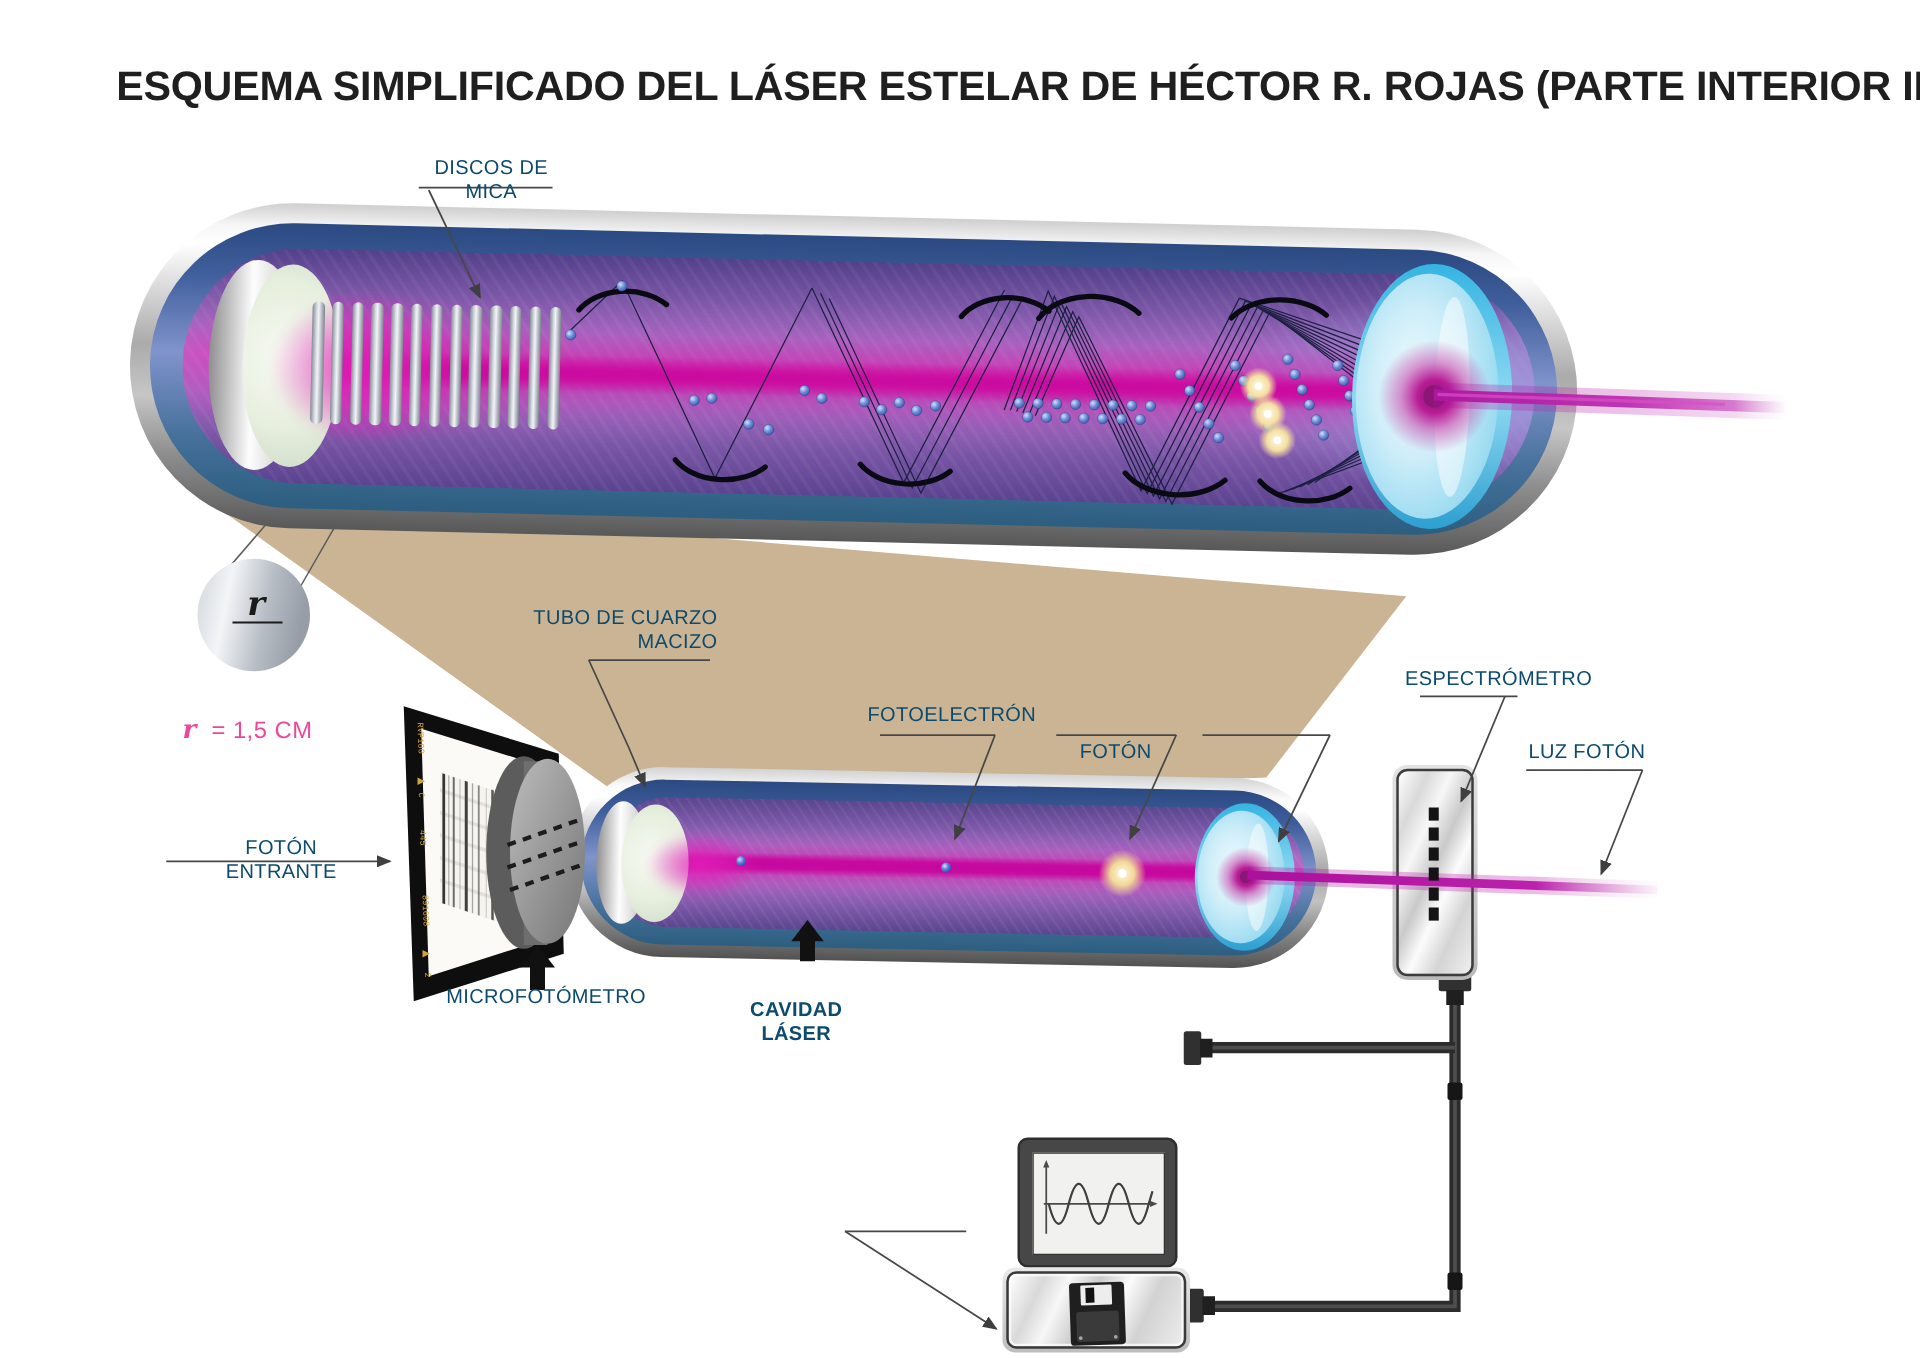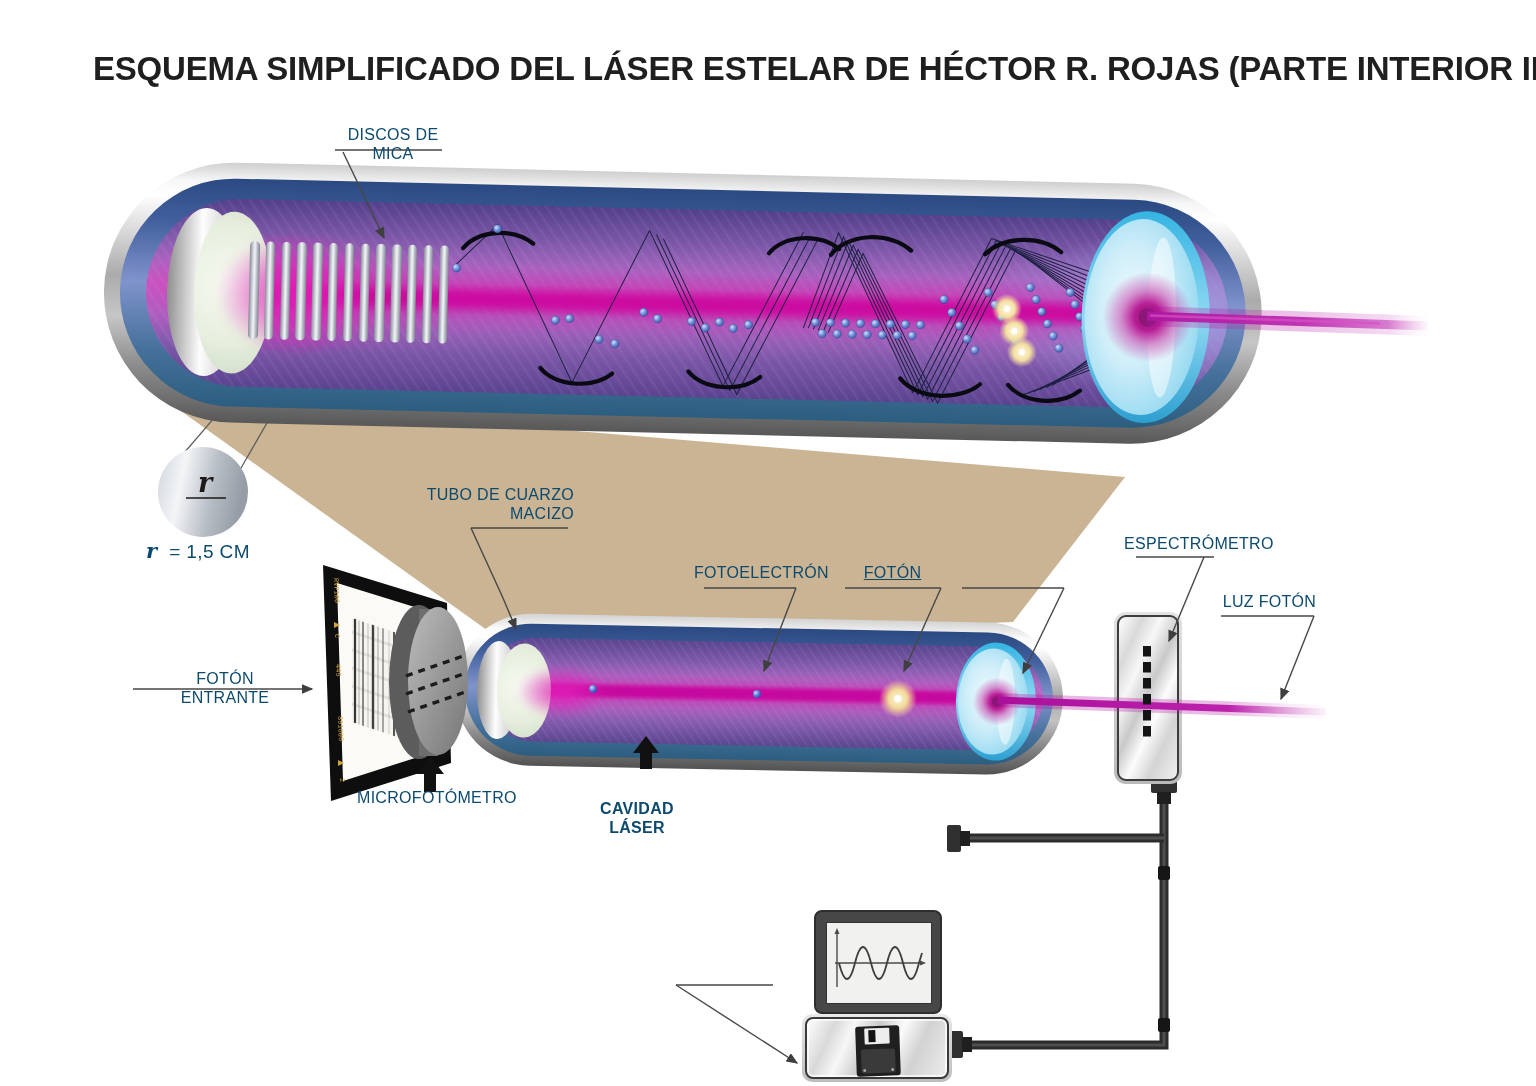--- a/index.html
+++ b/index.html
@@ -66,21 +66,21 @@
   .galvT{font-size:16px;color:#3c3c3c;letter-spacing:.3px;margin-bottom:7px;}
   .galvS{font-size:15.5px;color:#3c3c3c;text-align:center;line-height:1.2;white-space:pre-line;}
   .monitor{position:absolute;left:814px;top:910px;width:128px;height:104px;background:#474747;
       border:2px solid #2e2e2e;border-radius:8px;box-sizing:border-box;}
   .screen{position:absolute;left:10px;top:10px;width:104px;height:80px;background:#f1f1ef;
       border:1px solid #333;}
   .spectro{position:absolute;left:1114px;top:612px;width:68px;height:172px;border-radius:12px;
       background:linear-gradient(180deg,#e3e3e3,#b9b9b9);}
   .spectro .in{position:absolute;inset:3px;border:2.5px solid #3d3d3d;border-radius:9px;
       background:linear-gradient(115deg,#ffffff 0%,#d9d9d9 18%,#f7f7f7 32%,#c9c9c9 48%,#fcfcfc 62%,#d4d4d4 78%,#efefef 100%);}
-  .rEq{position:absolute;left:146px;top:538px;font-size:19px;color:#0c4a6e;letter-spacing:.4px;}
+  .rEq{position:absolute;left:146px;top:570px;font-size:19px;color:#ec4899;letter-spacing:.4px;}
   .rEq .sym{font-family:"DejaVu Serif",serif;font-style:italic;font-weight:700;font-size:21px;}
 </style>
 </head>
 <body>
 
 <div class="canvas">
 
   <svg width="1536" height="1086" viewBox="0 0 1536 1086">
     <defs>
       <linearGradient id="rGrad" x1="0" y1="0" x2="1" y2="0.2">
@@ -496,21 +496,21 @@
       <path d="M646,736 L659,753 L652,753 L652,769 L640,769 L640,753 L633,753 Z"></path>
     </g>
   </svg>
 
   <div class="title">ESQUEMA SIMPLIFICADO DEL LÁSER ESTELAR DE HÉCTOR R. ROJAS (PARTE INTERIOR II):</div>
 
   <div class="lbl" style="left:325px;top:126px;width:136px;">DISCOS DE MICA</div>
   <div class="lbl" style="left:424px;top:486px;width:150px;text-align:right;">TUBO DE CUARZO
 MACIZO</div>
   <div class="lbl" style="left:694px;top:564px;width:120px;">FOTOELECTRÓN</div>
-  <div class="lbl" style="left:855px;top:564px;width:75px;text-decoration:underline;">FOTÓN</div>
+  <div class="lbl" style="left:855px;top:593px;width:75px;">FOTÓN</div>
   <div class="lbl" style="left:1124px;top:535px;width:130px;">ESPECTRÓMETRO</div>
   <div class="lbl" style="left:1222px;top:593px;width:95px;">LUZ FOTÓN</div>
   <div class="lbl" style="left:155px;top:670px;width:140px;">FOTÓN ENTRANTE</div>
   <div class="lbl" style="left:357px;top:789px;width:148px;">MICROFOTÓMETRO</div>
   <div class="lbl" style="left:578px;top:800px;width:118px;font-weight:bold;">CAVIDAD LÁSER</div>
 
   <div class="rEq">
     <span class="sym">r</span>
     <span style="margin-left:6px;">= 1,5 CM</span>
   </div>

